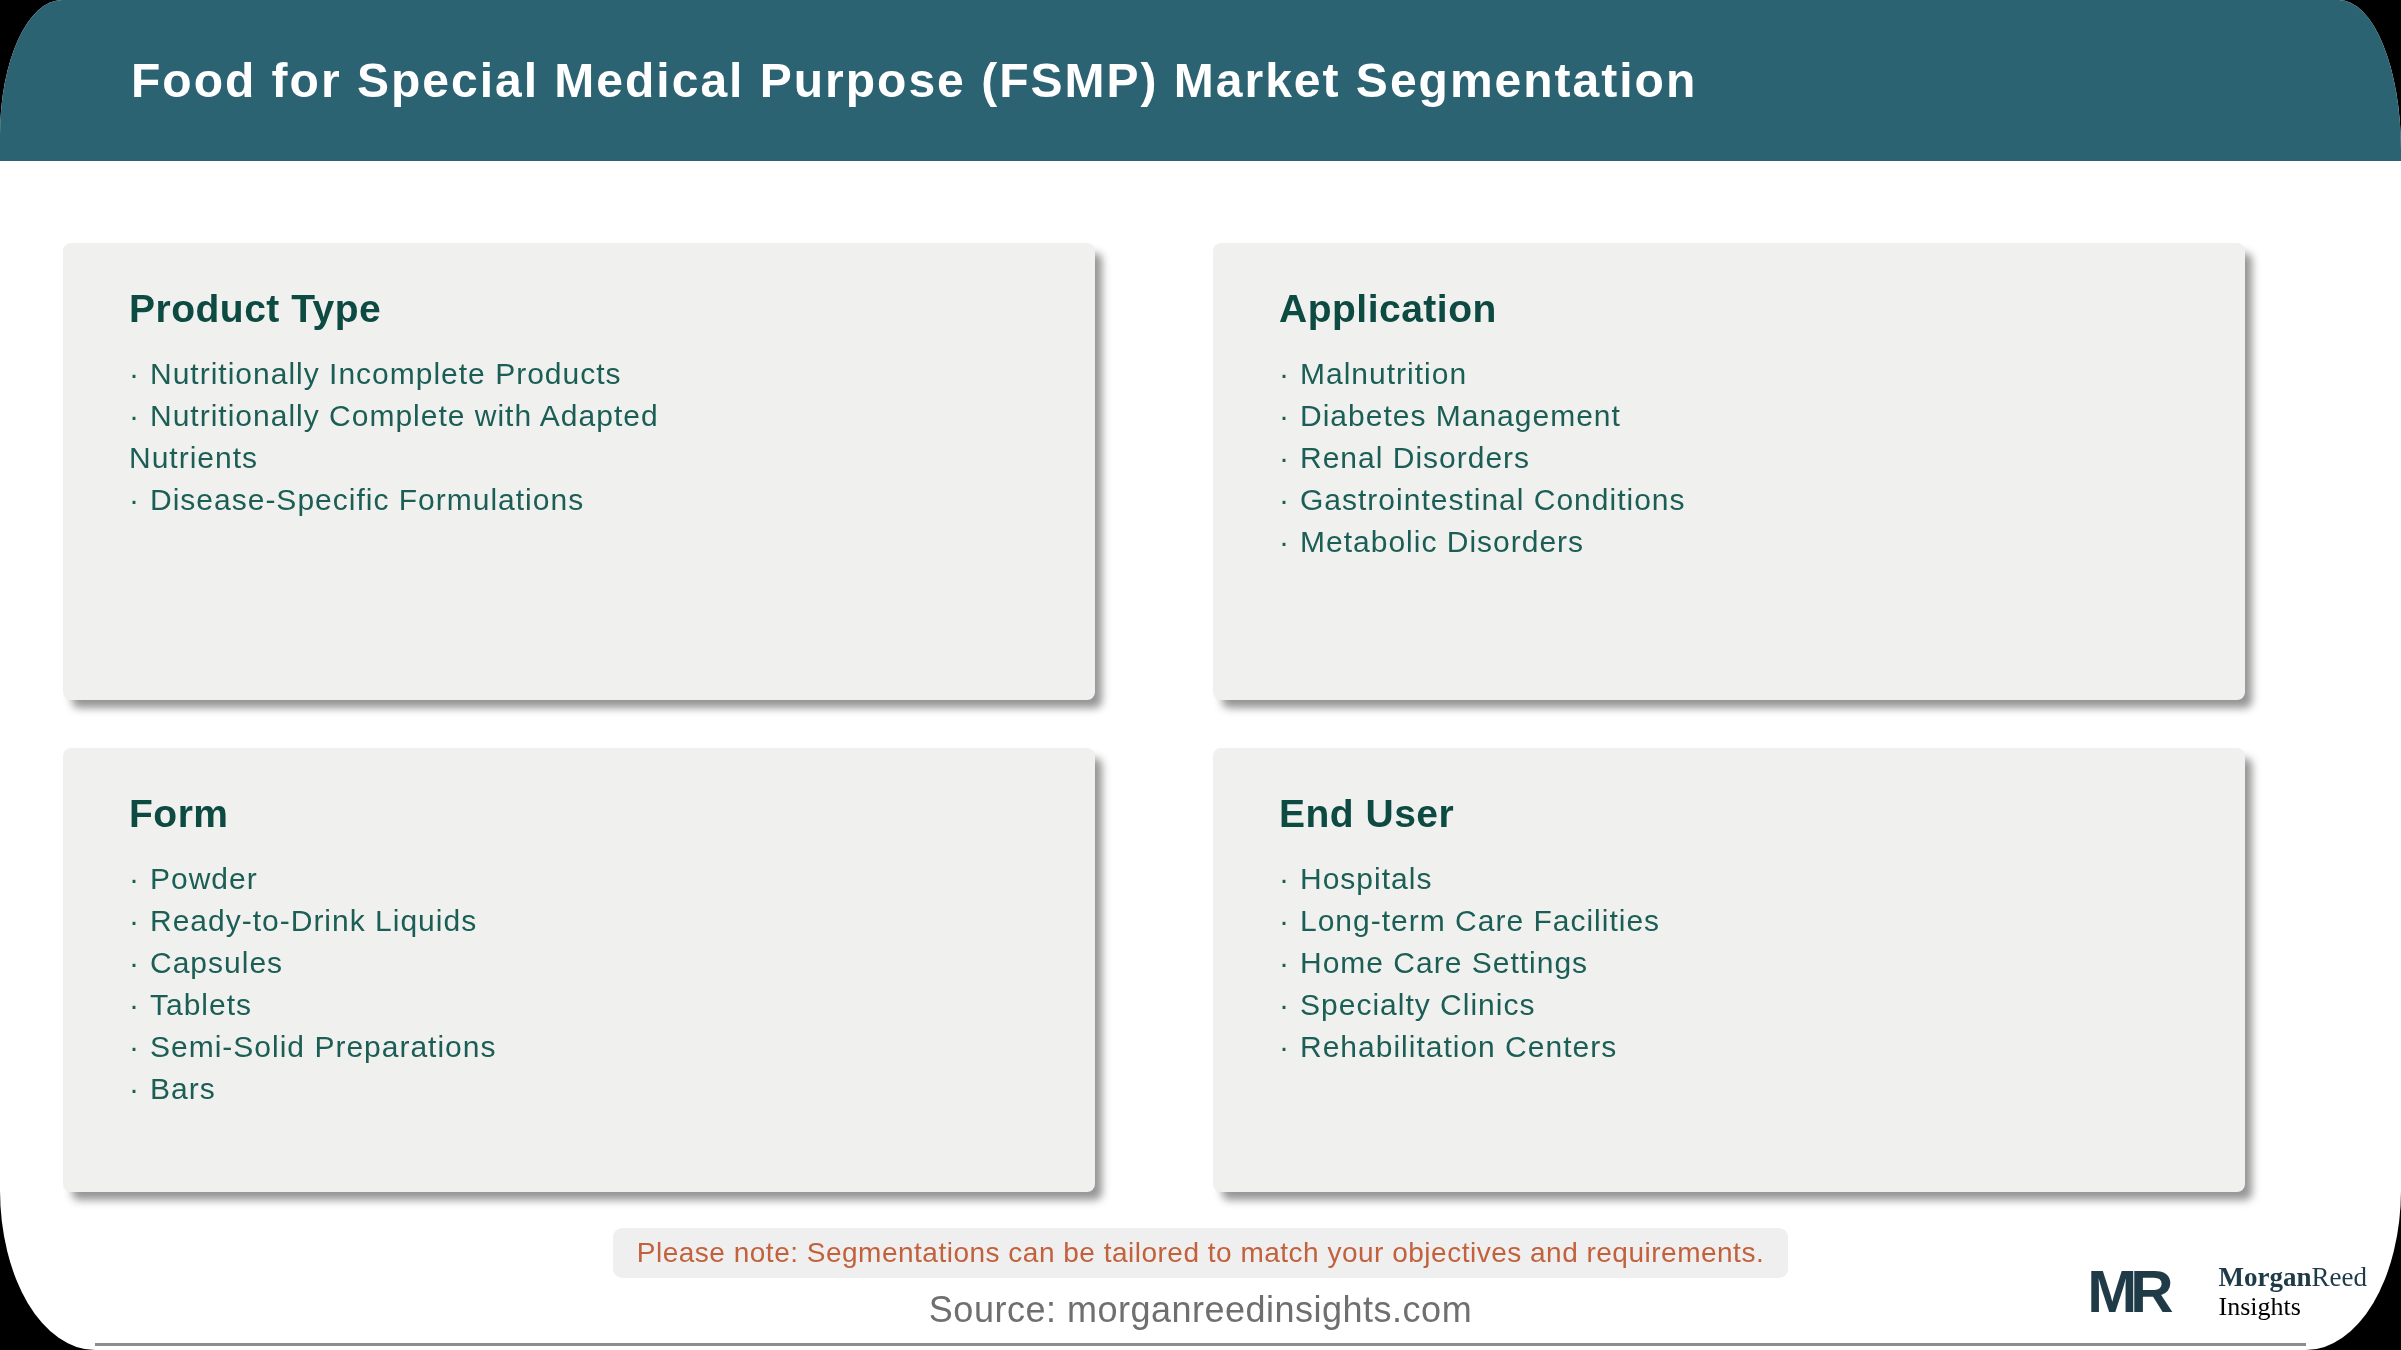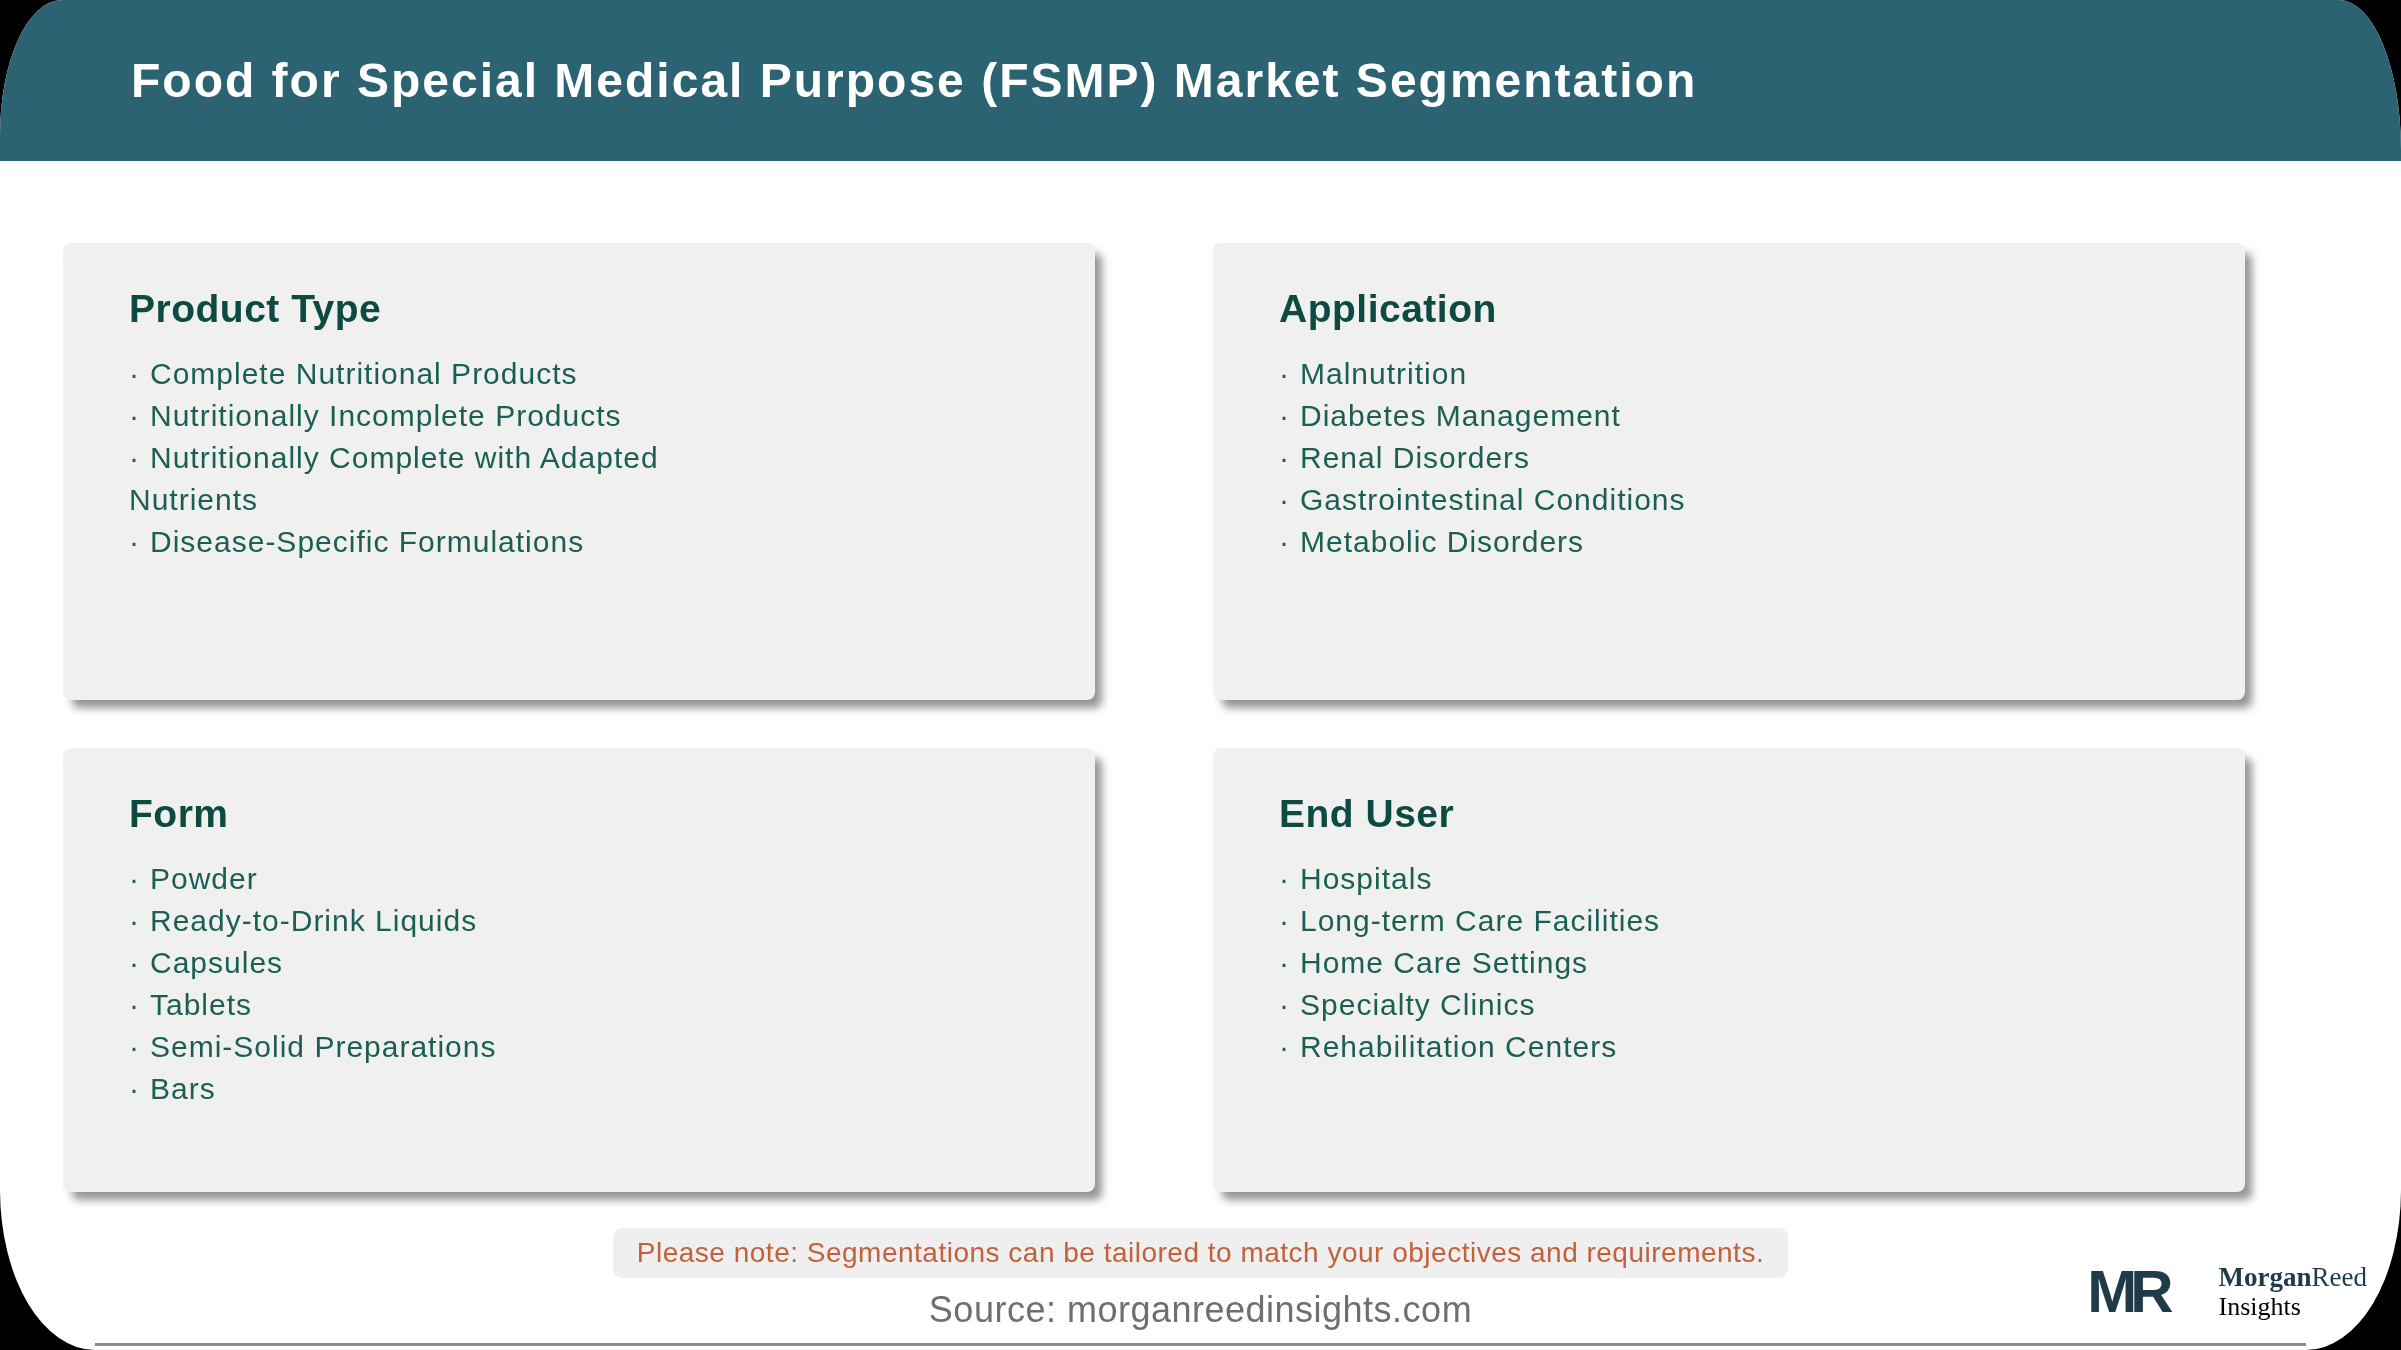--- a/index.html
+++ b/index.html
@@ -112,21 +112,20 @@
 
   <div class="header">
     <div class="title">Food for Special Medical Purpose (FSMP) Market Segmentation</div>
   </div>
 
   <div class="cards">
 
     <div class="card r1">
       <h2>Product Type</h2>
       <div class="list">
-        <div class="item"><span class="bullet">·</span><span>Complete Nutritional Products</span></div>
         <div class="item"><span class="bullet">·</span><span>Nutritionally Incomplete Products</span></div>
         <div class="item"><span class="bullet">·</span><span>Nutritionally Complete with Adapted Nutrients</span></div>
         <div class="item"><span class="bullet">·</span><span>Disease-Specific Formulations</span></div>
       </div>
     </div>
 
     <div class="card r1">
       <h2>Application</h2>
       <div class="list">
         <div class="item"><span class="bullet">·</span><span>Malnutrition</span></div>

